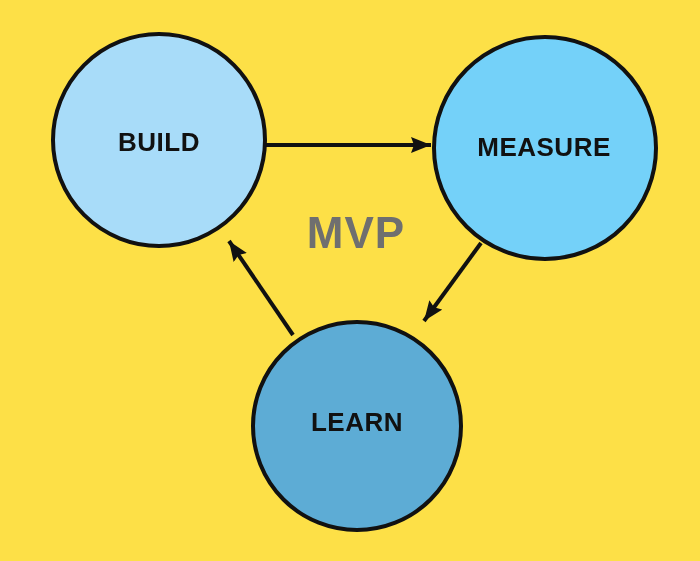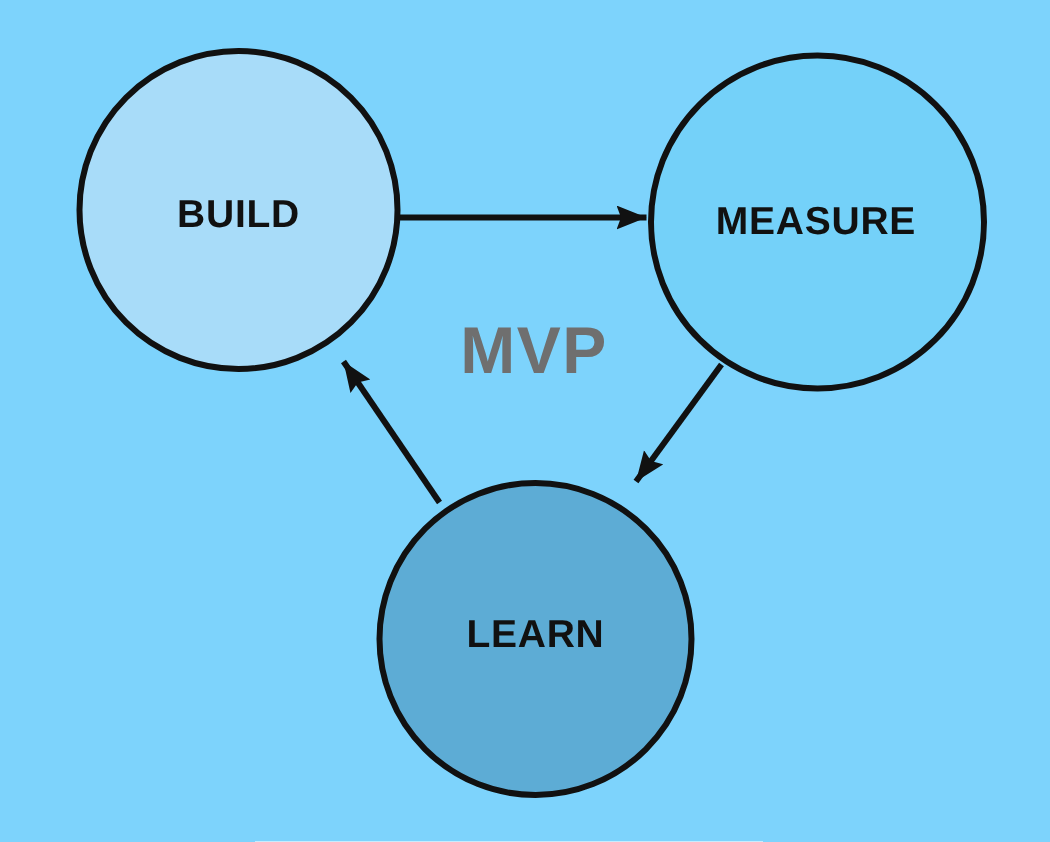--- a/index.html
+++ b/index.html
@@ -8,21 +8,21 @@
     background: #ffffff;
     width: 700px;
     height: 561px;
     overflow: hidden;
     font-family: "Liberation Sans", sans-serif;
   }
   .canvas {
     position: relative;
     width: 700px;
     height: 561px;
-    background: #7dd3fc;
+    background: #fde047;
   }
   svg { display: block; }
   .node-label {
     font-family: "Liberation Sans", sans-serif;
     font-weight: 700;
     font-size: 26px;
     letter-spacing: 0.5px;
   }
   .mvp-label {
     font-family: "Liberation Sans", sans-serif;

